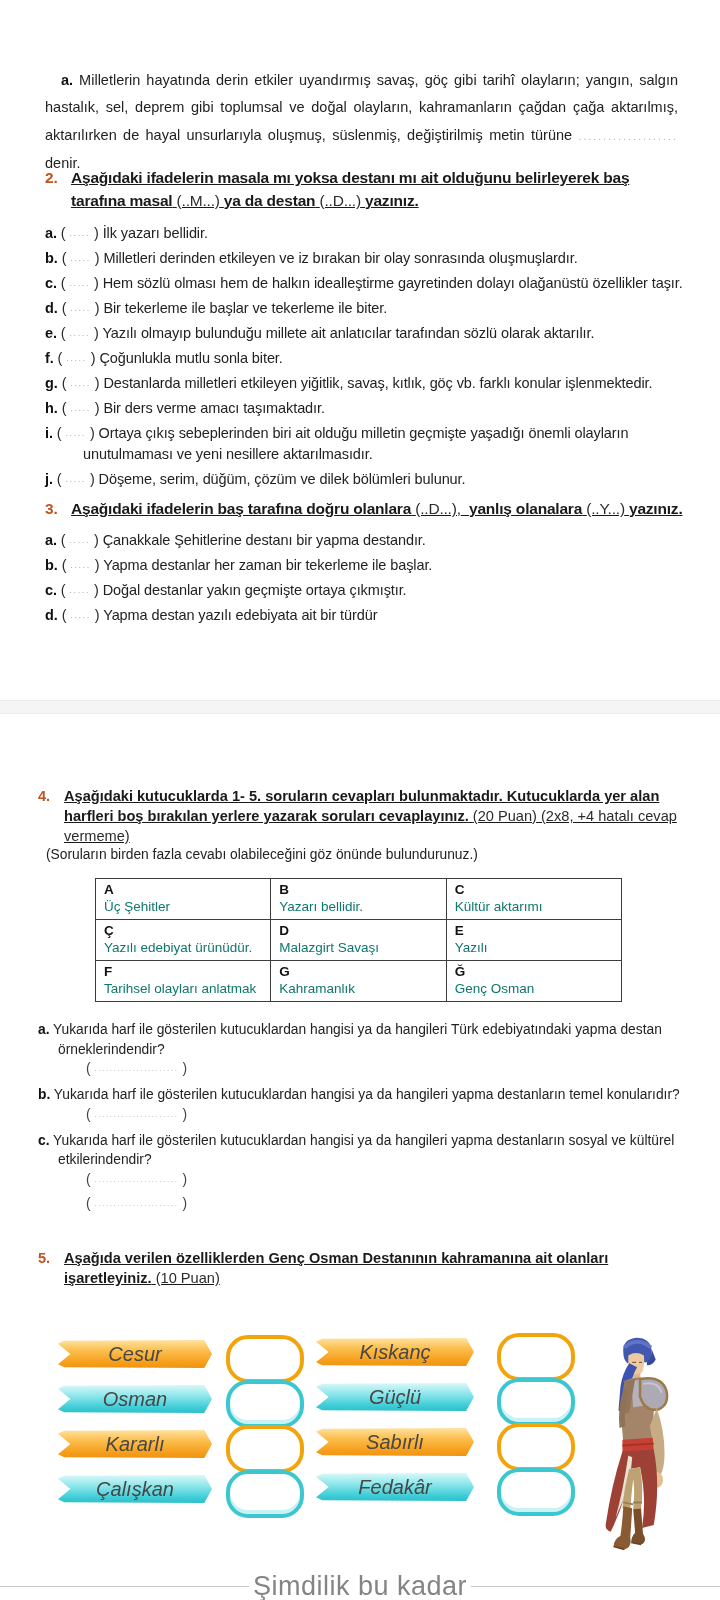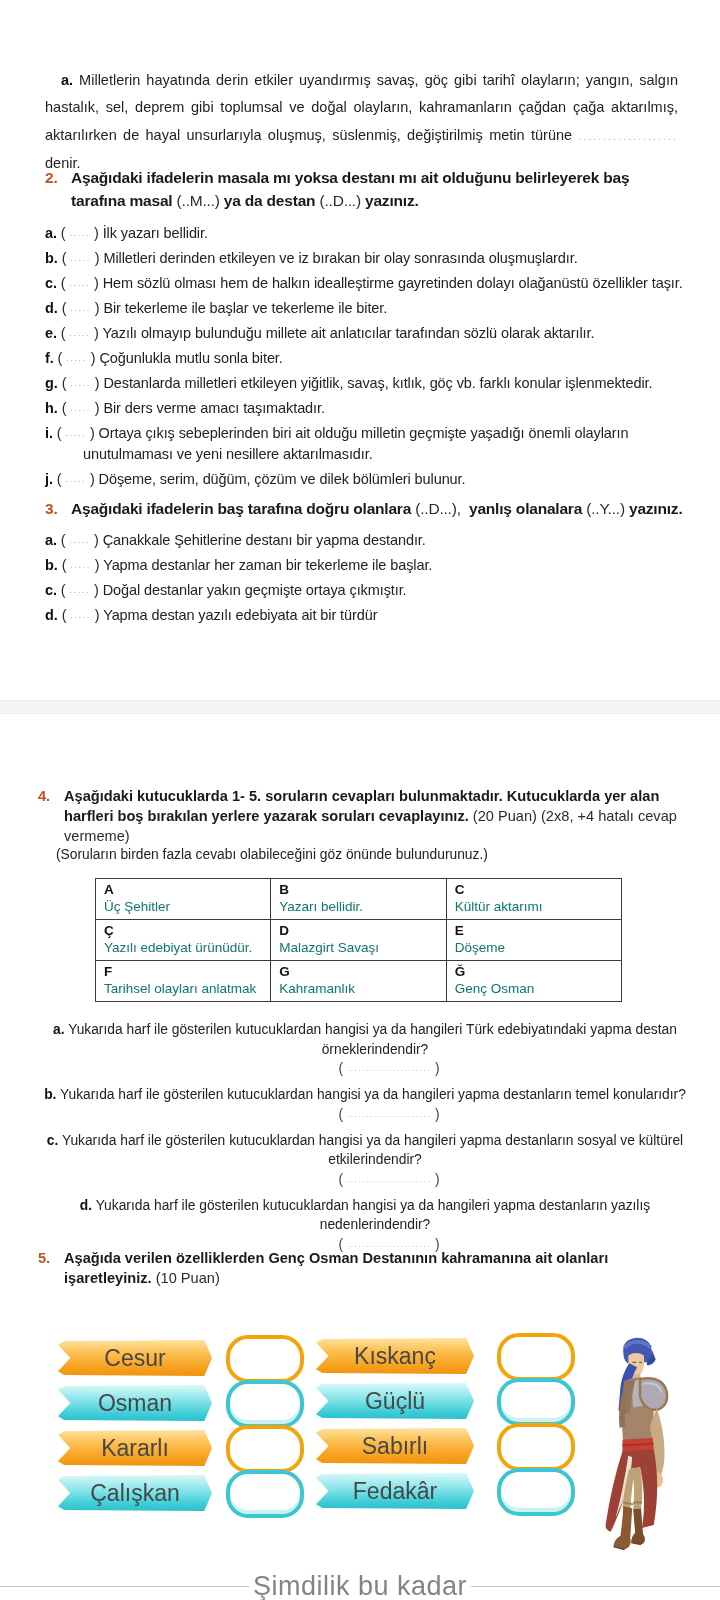--- a/index.html
+++ b/index.html
@@ -1,21 +1,21 @@
 <!DOCTYPE html>
 <html><head>
 <meta charset="utf-8">
 <style>
   html,body{margin:0;padding:0;background:#fff;}
   .page{position:relative;width:720px;height:1600px;background:#ffffff;overflow:hidden;
         font-family:"Liberation Sans", sans-serif;color:#1c1c1c;}
   
   .qhead{display:flex;align-items:flex-start;}
   .qnum{width:26px;flex:0 0 26px;font-weight:bold;color:#c0531f;}
-  .qtext{flex:1;font-weight:bold;color:#1a1a1a;}
+  .qtext{flex:1;font-weight:bold;color:#1a1a1a;text-decoration:underline;}
   .qtext .norm{font-weight:normal;color:#2b2b2b;}
   .mark{color:#2b2b2b;white-space:nowrap;}
   .dots{color:#a9a9a9;font-size:9px;letter-spacing:1.6px;vertical-align:2px;}
   b.ltr{color:#111;}
   
   .sec-intro{position:absolute;left:45px;right:42px;top:52px;font-size:14.5px;line-height:27.5px;
              text-align:justify;color:#222;}
   .sec-intro .indent{display:inline-block;width:16px;}
   .blankline{color:#b5b5b5;font-size:10px;letter-spacing:2.2px;}
   
@@ -24,38 +24,38 @@
   .sec-q2 .qhead,.sec-q3 .qhead{font-size:15.5px;line-height:23px;letter-spacing:-0.2px;}
   .items{margin-top:11px;}
   .item{padding-left:38px;text-indent:-38px;line-height:21px;margin-bottom:4px;
         letter-spacing:-0.1px;color:#222;}
   
   .divider{position:absolute;left:0;right:0;top:700px;height:12px;background:#f5f5f5;
            border-top:1px solid #ececec;border-bottom:1px solid #ececec;}
   
   .sec-q4{position:absolute;left:38px;right:28px;top:786px;font-size:13.8px;}
   .sec-q4 .qhead{font-size:14.6px;line-height:20px;}
-  .sec-q4 .note{margin-left:18px;line-height:18px;color:#222;}
+  .sec-q4 .note{margin-left:8px;line-height:18px;color:#222;}
   .anstable{border-collapse:collapse;margin:14px 0 0 57px;width:527px;}
   .anstable td{border:1.4px solid #3c3c3c;padding:3px 8px 4px 8px;vertical-align:top;
                width:33.3%;}
   .anstable .cl{font-weight:bold;font-size:13.5px;line-height:16px;color:#111;}
   .anstable .ct{font-size:13.5px;line-height:17px;color:#0f766e;}
-  .subs{margin-top:18px;text-align:center;}
+  .subs{margin-top:18px;}
   .sub{padding-left:20px;text-indent:-20px;line-height:19.5px;margin-bottom:2px;color:#222;}
   .ansline{margin:2px 0 9px 48px;color:#444;}
   .ansline .dots{font-size:8px;}
   
   .sec-q5{position:absolute;left:38px;right:28px;top:1248px;font-size:13.8px;height:340px;}
   .sec-q5 .qhead{font-size:14.6px;line-height:20px;}
   .ribarea{position:absolute;left:-38px;top:44px;width:720px;height:220px;}
   .rrow{position:absolute;left:0;width:720px;height:40px;}
-  .ribbon{position:absolute;height:36px;display:flex;align-items:center;justify-content:center;
-          font-size:23px;color:#474747;
-          clip-path:polygon(8% 50%, 0% 13%, 4% 3%, 95% 0%, 100% 50%, 95% 100%, 4% 97%, 0% 87%);}
+  .ribbon{position:absolute;height:28px;display:flex;align-items:center;justify-content:center;
+          font-size:20px;color:#474747;
+          clip-path:polygon(8% 50%, 0% 13%, 4% 3%, 95% 0%, 100% 50%, 95% 100%, 4% 97%, 0% 87%);font-style:italic;}
   .ribbon.orange{background:linear-gradient(180deg,#ffe2a0 0%,#fcbe4e 38%,#f6a01e 78%,#ef9410 100%);}
   .ribbon.cyan{background:linear-gradient(180deg,#d9f8f9 0%,#8ce6ea 40%,#3fcdd7 80%,#2cc0cb 100%);}
   .pill{position:absolute;height:40px;width:70px;background:#fff;border-radius:22px;}
   .pill.orange{border:4px solid #f2a40c;}
   .pill.cyan{border:4px solid #3cc6d0;box-shadow:inset 0 -4px 0 #c8f2f4;}
   .rb1{left:58px;width:154px;top:2px;}
   .pl1{left:226px;top:-3px;}
   .rb2{left:316px;width:158px;top:0px;}
   .pl2{left:497px;top:-5px;}
   .row1{top:46px;} .row2{top:91px;} .row3{top:136px;padding-left:17px;} .row4{top:181px;}
@@ -133,21 +133,21 @@
         <td>
               <div class="cl">Ç</div>
               <div class="ct">Yazılı edebiyat ürünüdür.</div>
             </td>
         <td>
               <div class="cl">D</div>
               <div class="ct">Malazgirt Savaşı</div>
             </td>
         <td>
               <div class="cl">E</div>
-              <div class="ct">Döşeme</div>
+              <div class="ct">Yazılı</div>
             </td>
       </tr>
       <tr>
         <td>
               <div class="cl">F</div>
               <div class="ct">Tarihsel olayları anlatmak</div>
             </td>
         <td>
               <div class="cl">G</div>
               <div class="ct">Kahramanlık</div>
@@ -160,21 +160,20 @@
     </tbody>
       </table>
 
     <div class="subs">
       <div class="sub"><b class="ltr">a.</b> <span>Yukarıda harf ile gösterilen kutucuklardan hangisi ya da hangileri Türk edebiyatındaki yapma destan örneklerindendir?</span></div>
       <div class="ansline"><span>(</span> <span class="dots">......................</span> <span>)</span></div>
       <div class="sub"><b class="ltr">b.</b> <span>Yukarıda harf ile gösterilen kutucuklardan hangisi ya da hangileri yapma destanların temel konularıdır?</span></div>
       <div class="ansline"><span>(</span> <span class="dots">......................</span> <span>)</span></div>
       <div class="sub"><b class="ltr">c.</b> <span>Yukarıda harf ile gösterilen kutucuklardan hangisi ya da hangileri yapma destanların sosyal ve kültürel etkilerindendir?</span></div>
       <div class="ansline"><span>(</span> <span class="dots">......................</span> <span>)</span></div>
-      <div class="sub"><b class="ltr">d.</b> <span>Yukarıda harf ile gösterilen kutucuklardan hangisi ya da hangileri yapma destanların yazılış nedenlerindendir?</span></div>
       <div class="ansline"><span>(</span> <span class="dots">......................</span> <span>)</span></div>
     </div>
   </div>
 
   <div class="sec-q5">
     <div class="qhead">
       <span class="qnum">5.</span>
       <span class="qtext"><span>Aşağıda verilen özelliklerden Genç Osman Destanının kahramanına ait olanları işaretleyiniz.</span> <span class="norm">(10 Puan)</span></span>
     </div>
 

